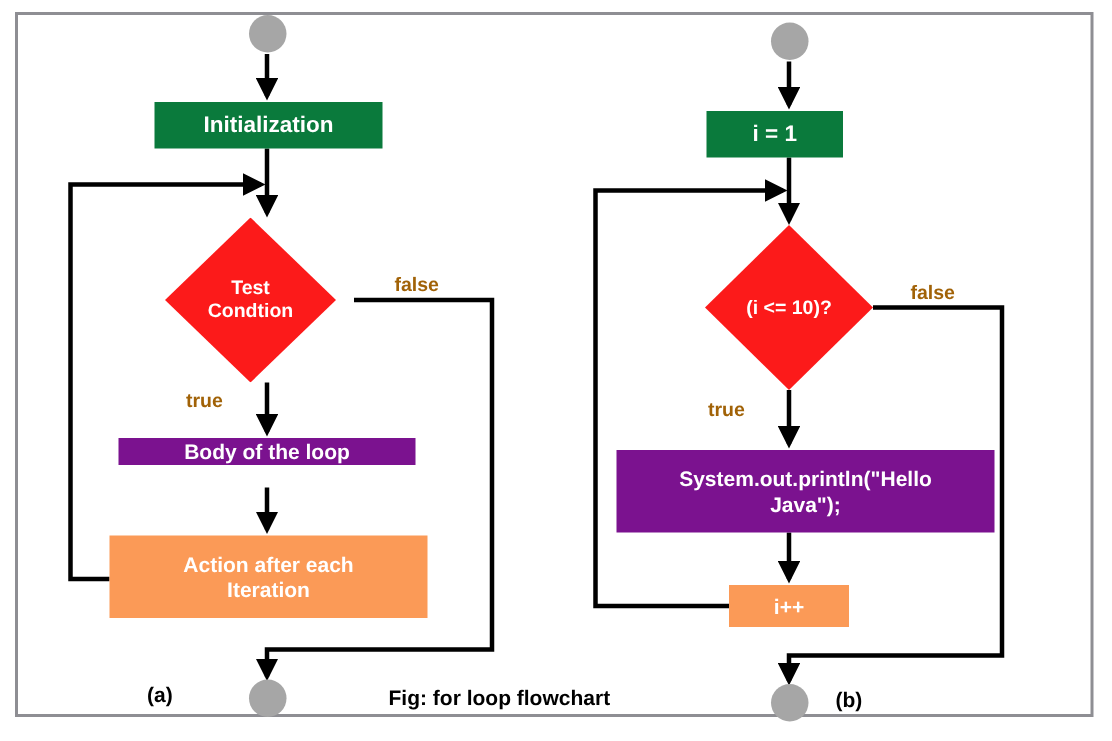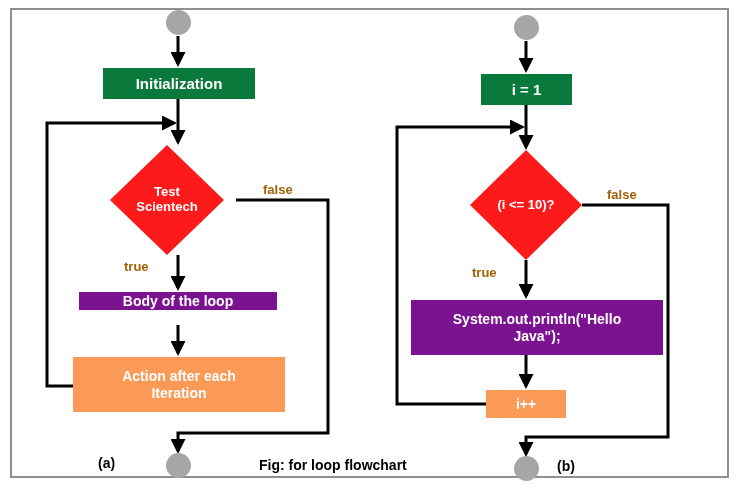--- a/index.html
+++ b/index.html
@@ -149,21 +149,21 @@
 
   <div class="terminator" style="left:166px; top:10px;"></div>
 
   <div class="node proc-green" style="left:103px; top:68px; width:152px; height:31px; font-size:15px;text-align:right;">Initialization</div>
 
   <div class="diamond" style="left:110px; top:145px; width:114px; height:110px;">
     <div class="shape"></div>
     <div class="dlabel">
       <span>
         <span>Test</span><br>
-        <span>Scientech</span>
+        <span>Condtion</span>
       </span>
     </div>
   </div>
 
   <div class="edge-label" style="left:124px; top:259px;">true</div>
 
   <div class="edge-label" style="left:263px; top:182px;">false</div>
 
   <div class="node proc-purple" style="left:79px; top:292px; width:198px; height:18px; font-size:14px;">Body of the loop</div>
 
@@ -173,21 +173,21 @@
       <span>Iteration</span>
     </span>
   </div>
 
   <div class="terminator" style="left:166px; top:453px;"></div>
 
   <div class="panel-label" style="left:98px; top:455px;">(a)</div>
 
   <div class="terminator" style="left:514px; top:15px;"></div>
 
-  <div class="node proc-green" style="left:481px; top:74px; width:91px; height:31px; font-size:15px;">i = 1</div>
+  <div class="node proc-green" style="left:471px; top:74px; width:91px; height:31px; font-size:15px;">i = 1</div>
 
   <div class="diamond" style="left:470px; top:150px; width:112px; height:110px;">
     <div class="shape"></div>
     <div class="dlabel">(i &lt;= 10)?</div>
   </div>
 
   <div class="edge-label" style="left:472px; top:265px;">true</div>
 
   <div class="edge-label" style="left:607px; top:187px;">false</div>
 

